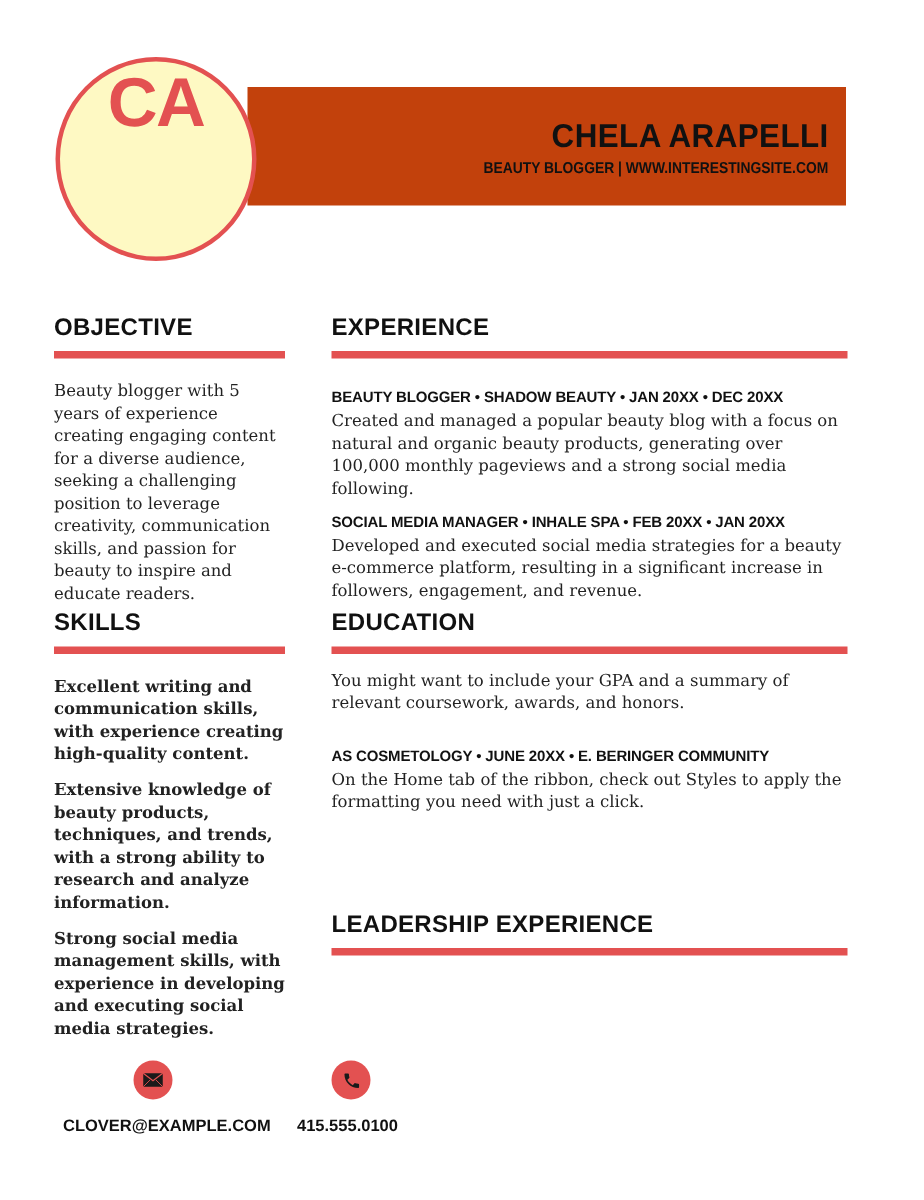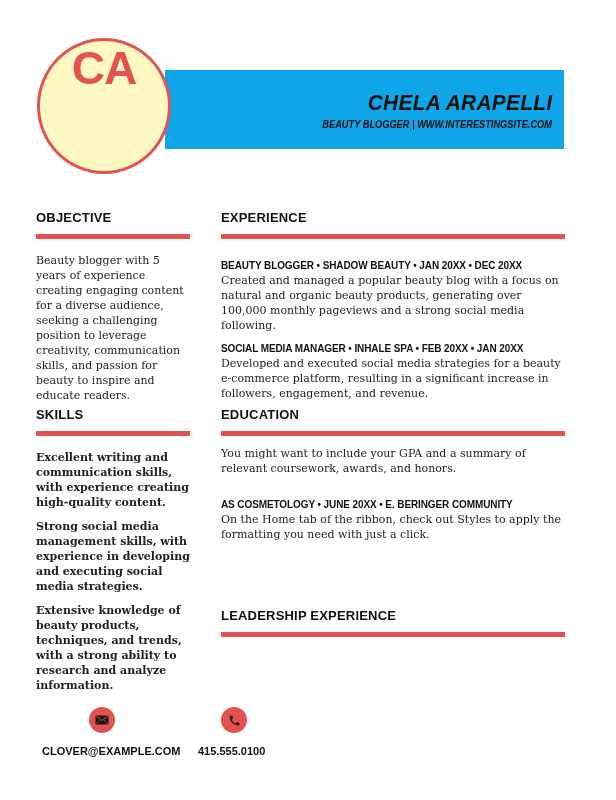--- a/index.html
+++ b/index.html
@@ -1,22 +1,21 @@
 <!DOCTYPE html>
 <html><head>
 <meta charset="utf-8">
 <style>
   * { box-sizing: border-box; margin: 0; padding: 0; }
   html, body { width: 616px; height: 800px; background: #ffffff; overflow: hidden; }
   body { position: relative; font-family: "DejaVu Serif", serif; color: #1a1a1a; }
 
   .banner {
-    position: absolute; left: 165px; top: 70px; width: 399px; height: 79px;
-    background: #0ea5e9;
-    font-style: italic;
+    position: absolute; left: 165px; top: 58px; width: 399px; height: 79px;
+    background: #c2410c;
   }
   .banner-name {
     position: absolute; right: 12px; top: 20px;
     font-family: "Liberation Sans", sans-serif; font-weight: bold;
     font-size: 22px; letter-spacing: 0.3px; color: #111;
     transform: scaleX(0.95); transform-origin: right center;
   }
   .banner-sub {
     position: absolute; right: 12px; top: 48px;
     font-family: "Liberation Sans", sans-serif; font-weight: bold;
@@ -29,21 +28,21 @@
     display: flex; align-items: flex-start; justify-content: center;
   }
   .monogram span {
     font-family: "Liberation Sans", sans-serif; font-weight: bold;
     font-size: 46px; color: #e35151; letter-spacing: -1px;
   }
 
   .section { position: absolute; }
   .sec-title {
     font-family: "Liberation Sans", sans-serif; font-weight: bold;
-    font-size: 13px; color: #111; letter-spacing: 0.2px; height: 20px;
+    font-size: 16px; color: #111; letter-spacing: 0.2px; height: 20px;
   }
   .rule { height: 5px; background: #e35151; margin-top: 4px; }
   .body-text { font-size: 11px; line-height: 15px; color: #222; }
   .entry-head {
     font-family: Liberation Sans, sans-serif; font-weight: bold;
     font-size: 10px; color: #111; line-height: 14px; white-space: nowrap;
     letter-spacing: -0.1px;
   }
   .para { margin-bottom: 9px; }
 
@@ -71,22 +70,22 @@
   <div class="sec-title">OBJECTIVE</div>
   <div class="rule"></div>
   <div class="body-text" style="margin-top:14px;">Beauty blogger with 5 years of experience creating engaging content for a diverse audience, seeking a challenging position to leverage creativity, communication skills, and passion for beauty to inspire and educate readers.</div>
 </div>
 
 <div class="section" style="left:36px; top:407px; width:154px;">
   <div class="sec-title">SKILLS</div>
   <div class="rule"></div>
   <div style="margin-top:14px;font-weight:bold;">
     <div class="body-text para">Excellent writing and communication skills, with experience creating high-quality content.</div>
+    <div class="body-text para">Extensive knowledge of beauty products, techniques, and trends, with a strong ability to research and analyze information.</div>
     <div class="body-text para">Strong social media management skills, with experience in developing and executing social media strategies.</div>
-    <div class="body-text para">Extensive knowledge of beauty products, techniques, and trends, with a strong ability to research and analyze information.</div>
   </div>
 </div>
 
 <div class="section" style="left:221px; top:210px; width:344px;">
   <div class="sec-title">EXPERIENCE</div>
   <div class="rule"></div>
   <div style="margin-top:20px;">
     <div class="para">
       <div class="entry-head">BEAUTY BLOGGER • SHADOW BEAUTY • JAN 20XX • DEC 20XX</div>
       <div class="body-text">Created and managed a popular beauty blog with a focus on natural and organic beauty products, generating over 100,000 monthly pageviews and a strong social media following.</div>

